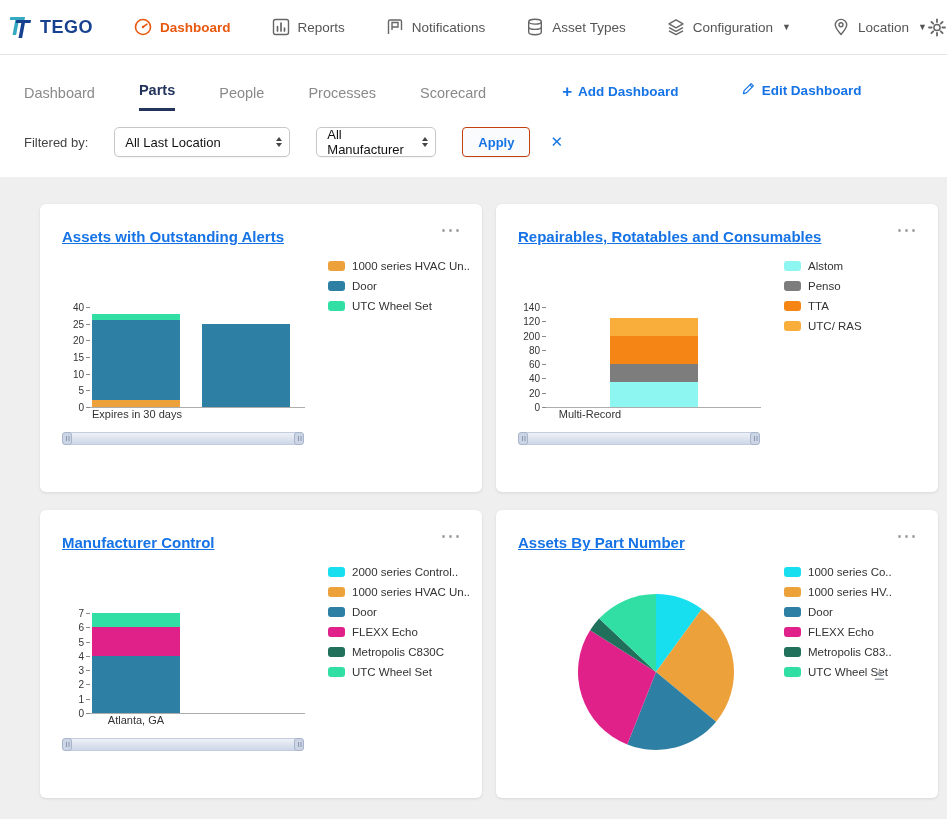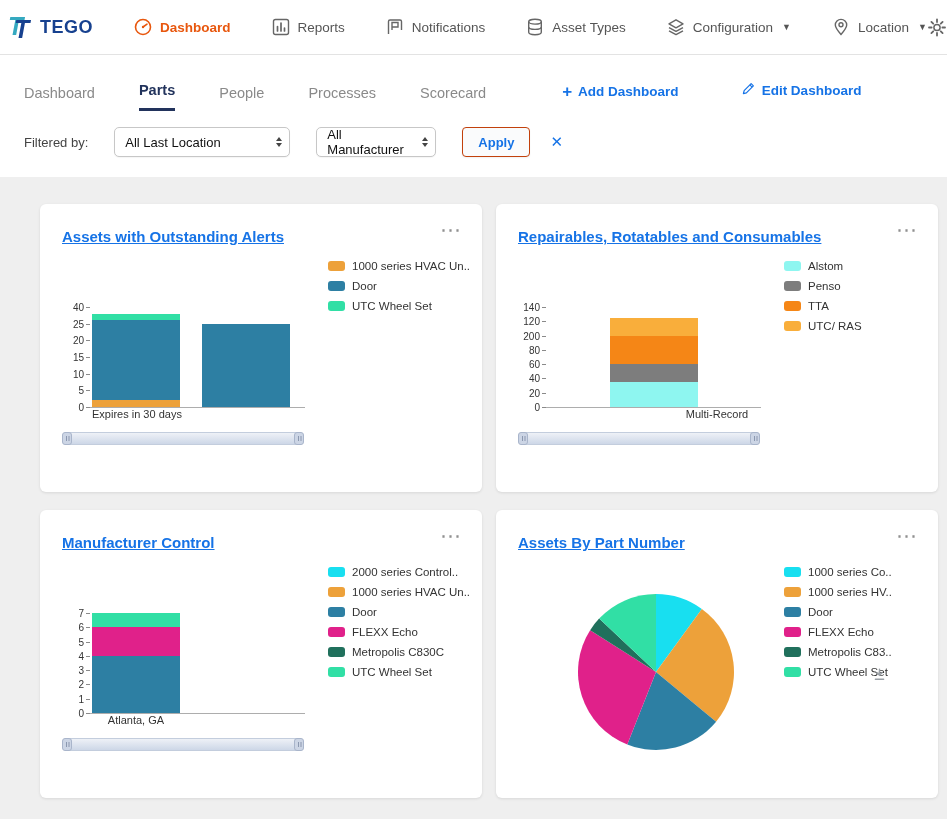--- a/index.html
+++ b/index.html
@@ -65,21 +65,21 @@
   .plot-row { display:flex; }
   .y-axis { position:relative; width:30px; height:100px; }
   .ytick { position:absolute; right:0; display:flex; align-items:center; gap:2px; font-size:10px; color:#333; }
   .ytick::after { content:""; display:inline-block; width:4px; height:1px; background:#8a8a8a; }
   .plot { width:215px; height:100px; border-bottom:1px solid #adadad; display:flex; align-items:flex-end;
           gap:22px; padding-left:2px; }
   .plot.center { justify-content:center; padding-left:0; }
   .bar { width:88px; display:flex; flex-direction:column-reverse; cursor:pointer; }
   .seg { width:100%; }
   .x-labels { display:flex; gap:22px; padding-left:2px; margin-left:30px; width:215px; }
-  .x-labels.center { justify-content:flex-end; padding-left:0; }
+  .x-labels.center { justify-content:flex-start; padding-left:0; }
   .xlab { width:88px; text-align:center; font-size:11px; color:#333; white-space:nowrap; }
 
   
   .navigator { position:relative; margin:12px 0 0 2px; width:242px; height:13px; border-radius:7px;
                background:linear-gradient(180deg,#eef1f7 0%,#cdd7e7 100%); border:1px solid #c3cddd; cursor:pointer; }
   .nav-cap { position:absolute; top:-1px; width:10px; height:13px; background:#ccd5e5;
              border:1px solid #a9b5cb; border-radius:3px; cursor:ew-resize; }
   .nav-cap.left { left:-1px; } .nav-cap.right { right:-1px; }
   .nav-cap::after { content:""; position:absolute; left:2.5px; top:3px; width:1px; height:5px;
                     background:#8b98b0; box-shadow:2.5px 0 0 #8b98b0; }

